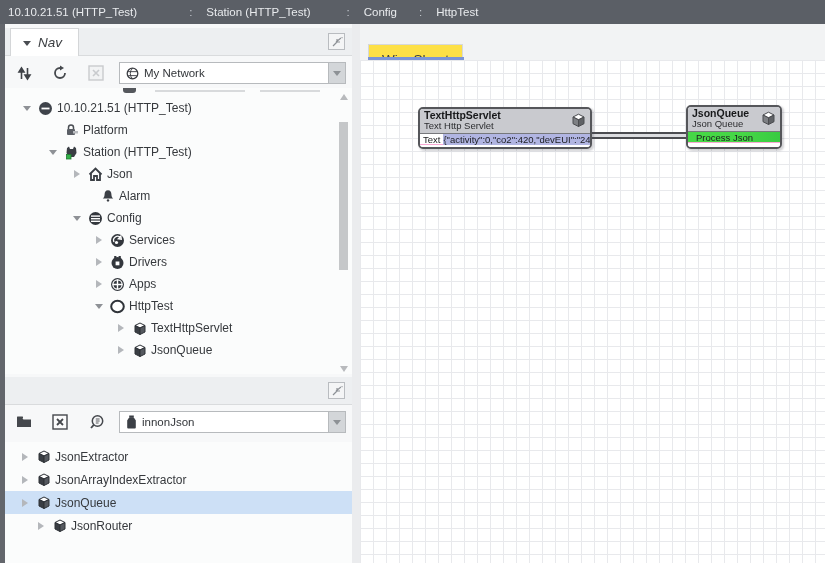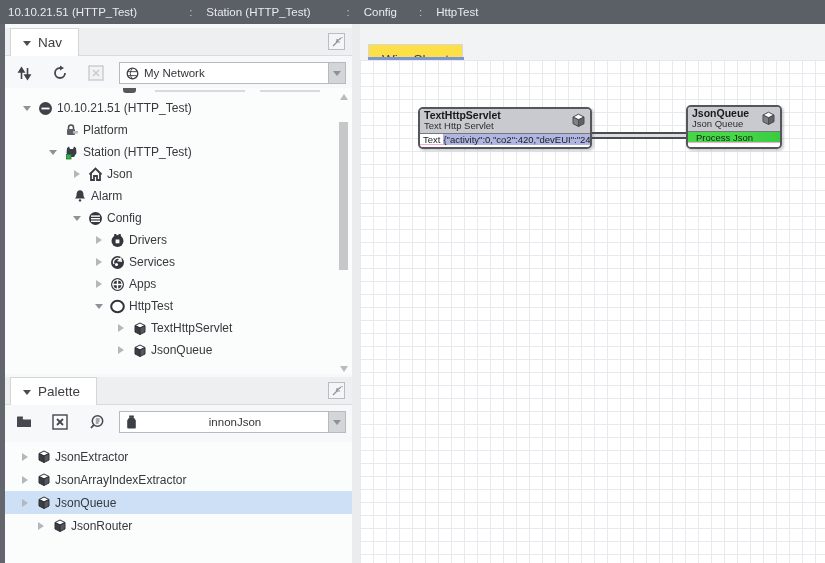--- a/index.html
+++ b/index.html
@@ -14,21 +14,21 @@
   .crumb-gap1 { width:38px; } .crumb-gap2 { width:22px; } .crumb-gap3 { width:8px; }
 
   .left-edge { left:0; top:24px; width:5px; height:539px; background:#63666c; }
   .divider { left:352px; top:24px; width:8px; height:539px; background:#ebecee; }
 
   
   .panel { background:#f7f8f9; }
   .nav-panel { left:5px; top:24px; width:347px; height:350px; }
   .palette-panel { left:5px; top:374px; width:347px; height:189px; }
 
-  .tabbar { position:absolute; left:0; right:0; height:28px; background:#edeff1; border-bottom:1px solid #d9dbdd; }
+  .tabbar { position:absolute; left:0; right:0; height:28px; background:#edeff1; border-bottom:1px solid #d9dbdd;font-style:italic; }
   .tab-active { position:absolute; left:5px; top:0; height:28px; background:#ffffff; border:1px solid #d4d6d8; border-bottom:none; display:flex; align-items:center; padding:0 16px 0 12px; font-size:13.5px; color:#3b3e42; }
   .tab-tri { width:0; height:0; border:4px solid transparent; border-top:5px solid #4a4d52; margin:5px 7px 0 0; }
   .expand-btn { position:absolute; right:7px; top:5px; width:17px; height:17px; background:#f4f5f6; border:1px solid #b9bcc0; display:flex; align-items:center; justify-content:center; cursor:pointer; }
 
   .toolbar { position:absolute; left:0; right:0; height:30px; display:flex; align-items:center; }
   .tbtn { width:22px; height:20px; display:flex; align-items:center; justify-content:center; cursor:pointer; margin-left:14px; }
   .combo { height:22px; background:#ffffff; border:1px solid #b7babd; display:flex; align-items:center; flex:1; margin:0 6px 0 12px; position:relative; }
   .combo-icon { margin:0 5px 0 6px; display:flex; }
   .combo-text { font-size:11.5px; color:#33363a; flex:1; }
   .combo-dd { width:17px; height:20px; background:#d3d6d9; border-left:1px solid #b7babd; display:flex; align-items:center; justify-content:center; }
@@ -182,21 +182,21 @@
 
     <div class="trow" style="padding-left:64px;">
       <span class="tw closed"></span>
       <span class="ticon">
         <svg width="15" height="15" viewBox="0 0 15 15">
             <path d="M1.5 7.5 L7.5 1.5 L13.5 7.5 M3 6.5 V13 H6 V9 H9 V13 H12 V6.5" stroke="#3b3f45" stroke-width="1.8" fill="none"></path>
           </svg>
       </span>
       <span class="tlabel">Json</span>
     </div>
-    <div class="trow" style="padding-left:48px;">
+    <div class="trow" style="padding-left:64px;margin-left:12px;">
       <span class="tw"></span>
       <span class="ticon">
         <svg width="14" height="14" viewBox="0 0 14 14">
             <path d="M7 1.2 C9.4 1.2 10.4 3 10.4 5.2 C10.4 8 11.6 9 12.2 9.6 H1.8 C2.4 9 3.6 8 3.6 5.2 C3.6 3 4.6 1.2 7 1.2 Z" fill="#3b3f45"></path>
             <rect x="5.8" y="10.2" width="2.4" height="2.4" rx="1.2" fill="#3b3f45"></rect>
           </svg>
       </span>
       <span class="tlabel">Alarm</span>
     </div>
     <div class="trow" style="padding-left:64px;">
@@ -209,44 +209,44 @@
             <rect x="3" y="9.6" width="9" height="1.4" fill="#fff"></rect>
           </svg>
       </span>
       <span class="tlabel">Config</span>
     </div>
 
     <div class="trow" style="padding-left:86px;">
       <span class="tw closed"></span>
       <span class="ticon">
         <svg width="15" height="15" viewBox="0 0 15 15">
+            <circle cx="7.5" cy="7.5" r="6.5" fill="#33373d"></circle>
+            <path d="M4 9 A4 4 0 0 1 10.5 4.5 M10.8 3.2 L11.3 6.2 L8.3 5.7 Z" stroke="#fff" stroke-width="1.3" fill="none"></path>
+            <circle cx="6.5" cy="9.5" r="1.6" fill="#fff"></circle>
+          </svg>
+      </span>
+      <span class="tlabel">Services</span>
+    </div>
+    <div class="trow" style="padding-left:86px;">
+      <span class="tw closed"></span>
+      <span class="ticon">
+        <svg width="15" height="15" viewBox="0 0 15 15">
             <circle cx="7.5" cy="8" r="6" fill="#33373d"></circle>
             <rect x="4.2" y="1" width="2.2" height="4" fill="#33373d"></rect>
             <rect x="8.6" y="1" width="2.2" height="4" fill="#33373d"></rect>
             <rect x="5.6" y="6.5" width="3.8" height="3.8" fill="#fff"></rect>
           </svg>
       </span>
       <span class="tlabel">Drivers</span>
     </div>
     <div class="trow" style="padding-left:86px;">
       <span class="tw closed"></span>
       <span class="ticon">
         <svg width="15" height="15" viewBox="0 0 15 15">
             <circle cx="7.5" cy="7.5" r="6.5" fill="#33373d"></circle>
-            <path d="M4 9 A4 4 0 0 1 10.5 4.5 M10.8 3.2 L11.3 6.2 L8.3 5.7 Z" stroke="#fff" stroke-width="1.3" fill="none"></path>
-            <circle cx="6.5" cy="9.5" r="1.6" fill="#fff"></circle>
-          </svg>
-      </span>
-      <span class="tlabel">Services</span>
-    </div>
-    <div class="trow" style="padding-left:86px;">
-      <span class="tw closed"></span>
-      <span class="ticon">
-        <svg width="15" height="15" viewBox="0 0 15 15">
-            <circle cx="7.5" cy="7.5" r="6.5" fill="#33373d"></circle>
             <path d="M7.5 2.5 V12.5 M2.5 7.5 H12.5" stroke="#fff" stroke-width="1.4"></path>
             <circle cx="7.5" cy="7.5" r="4.6" fill="none" stroke="#fff" stroke-width="1.2"></circle>
           </svg>
       </span>
       <span class="tlabel">Apps</span>
     </div>
     <div class="trow" style="padding-left:86px;">
       <span class="tw open"></span>
       <span class="ticon">
         <svg width="15" height="15" viewBox="0 0 15 15">
@@ -282,33 +282,29 @@
 
   <div class="vscroll">
     <span class="sarrow-up"></span>
     <span class="sthumb"></span>
     <span class="sarrow-dn"></span>
   </div>
 </div>
 
 <div class="abs panel palette-panel">
   <div class="tabbar" style="top:3px;">
-    <div class="tab-active">
-      <span class="tab-tri"></span>
-      <span>Palette</span>
-    </div>
     <div class="expand-btn">
       <svg width="12" height="12" viewBox="0 0 12 12">
         <path d="M2 10 L6 6 M6 6 H9 M6 6 V3 M5 6 L10 2" stroke="#8d9196" stroke-width="1.2" fill="none"></path>
         <path d="M10 1 l1.5 0 0 1.5 z" fill="#8d9196"></path>
       </svg>
     </div>
   </div>
 
-  <div class="toolbar" style="top:33px;text-align:center;">
+  <div class="toolbar" style="top:33px;">
     <div class="tbtn" style="margin-left:8px;">
       <svg width="17" height="14" viewBox="0 0 17 14">
         <path d="M1 3 H6 L7.5 4.5 H15 V12 H1 Z" fill="#45484d"></path>
           <rect x="1" y="1.5" width="6" height="2" rx="0.5" fill="#45484d"></rect>
       </svg>
     </div>
     <div class="tbtn">
       <svg width="16" height="16" viewBox="0 0 16 16">
         <rect x="1" y="1" width="14" height="14" fill="#fbfbfc" stroke="#45484d" stroke-width="1.4"></rect>
         <path d="M5 5 L11 11 M11 5 L5 11" stroke="#45484d" stroke-width="1.8"></path>

